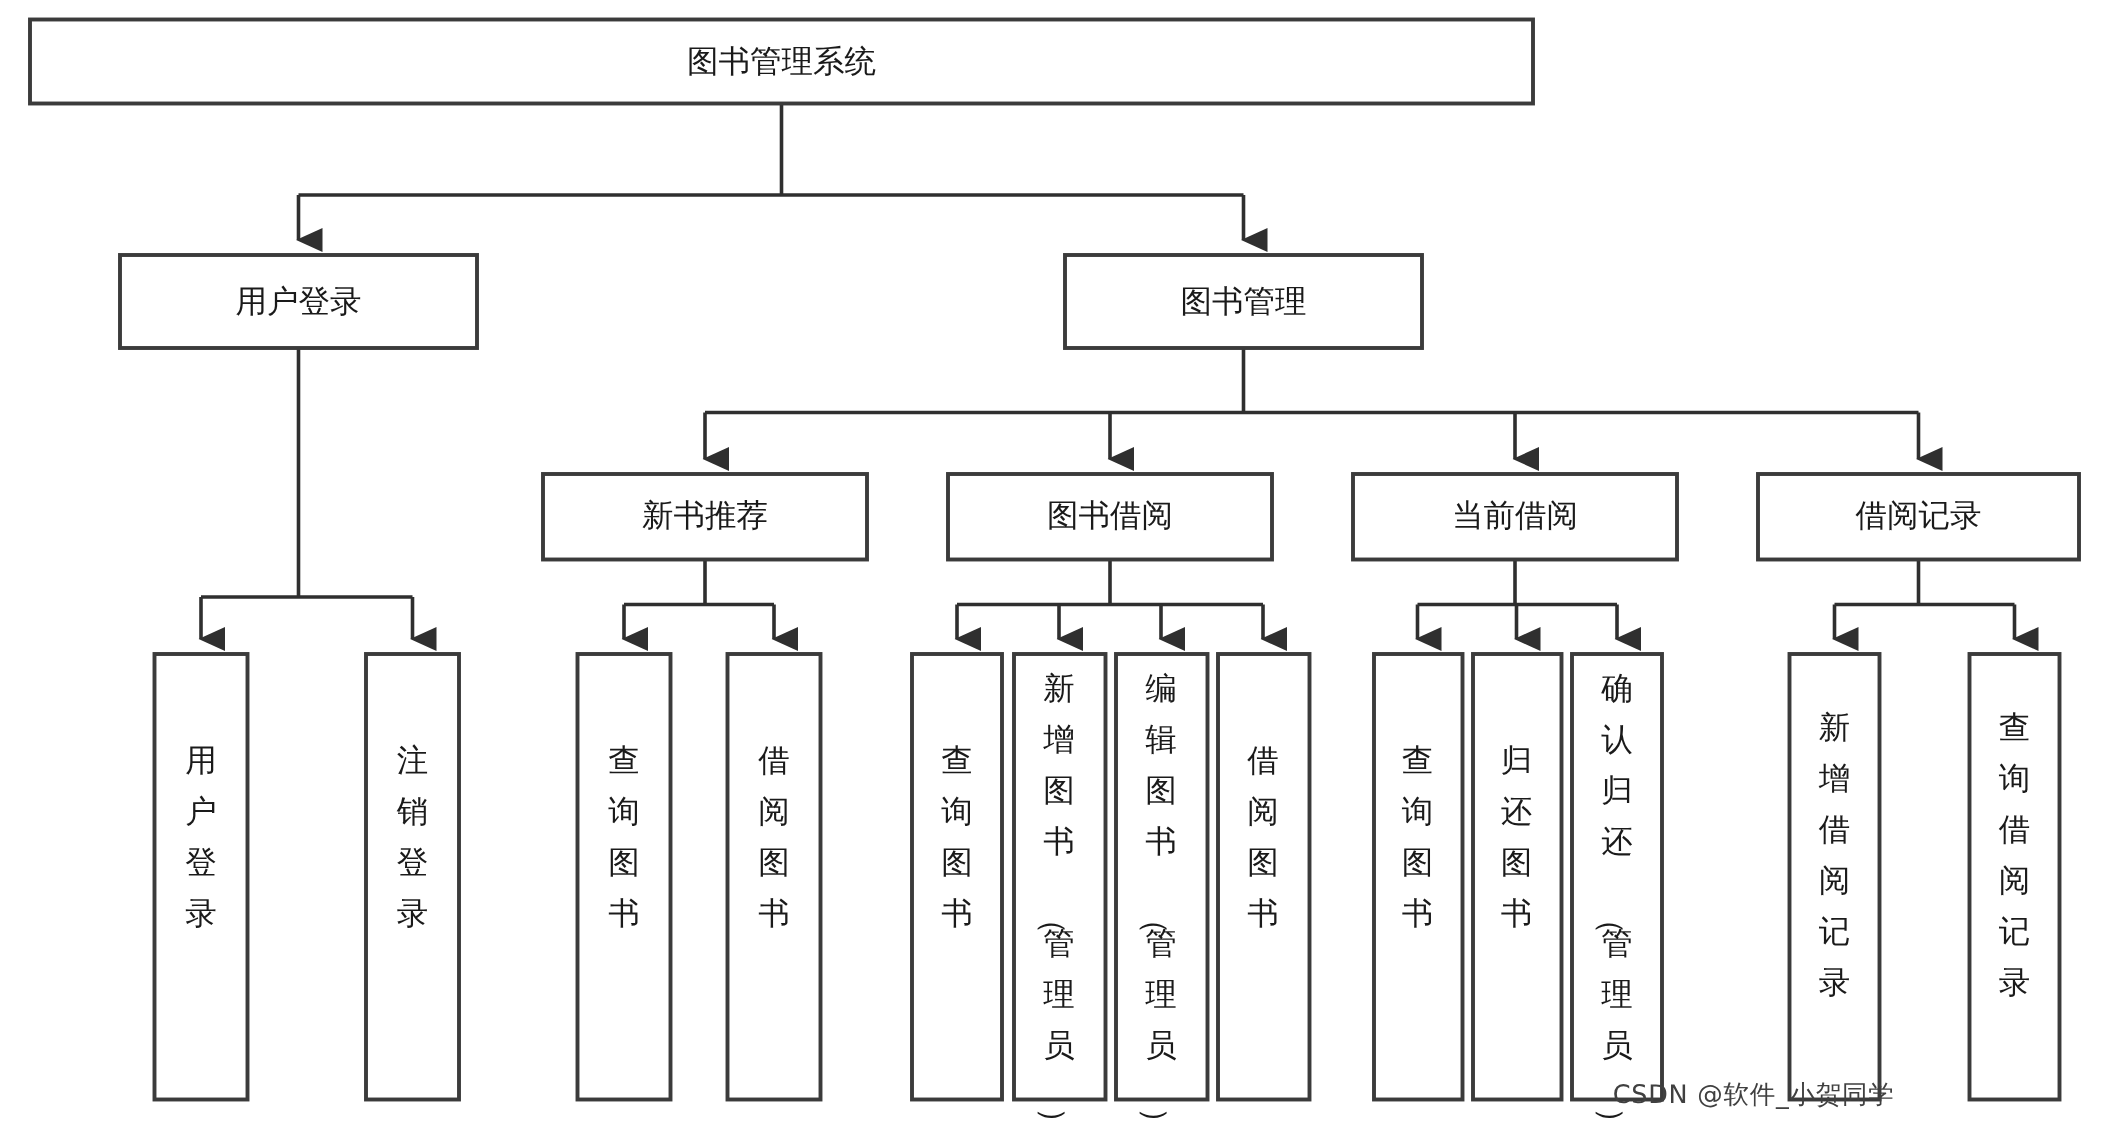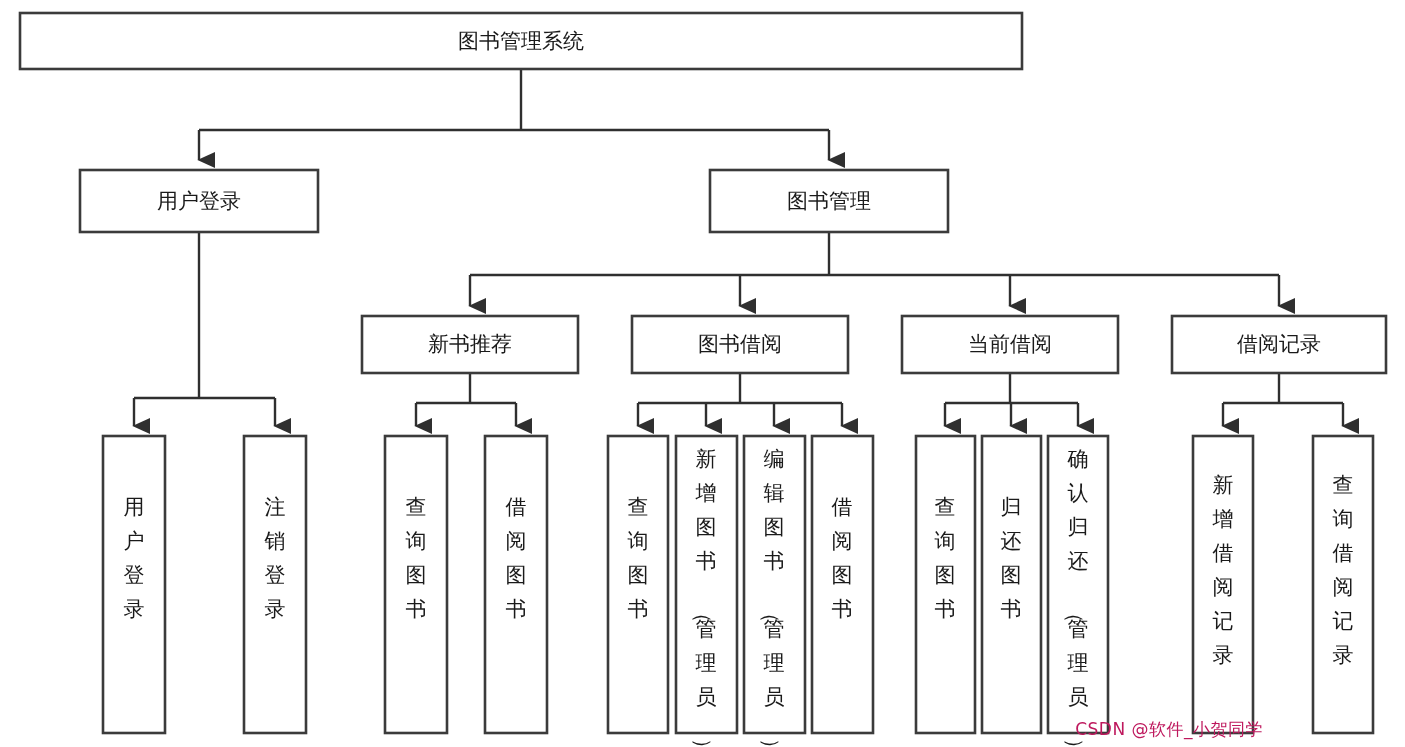--- a/index.html
+++ b/index.html
@@ -52,21 +52,21 @@
   .arrow-head {
     fill: #2f2f2f;
     stroke: none;
   }
   .watermark {
     position: absolute;
     right: 8px;
     bottom: 6px;
     font-family: "DejaVu Sans", "Liberation Sans", sans-serif;
     font-size: 17px;
-    color: #be185d;
+    color: #404040;
     white-space: nowrap;
     letter-spacing: 0.5px;
   }
 </style>
 </head>
 <body>
 
 <div id="diagram-root">
   <svg class="flow" viewBox="0 0 1405 747" xmlns="http://www.w3.org/2000/svg">
 

